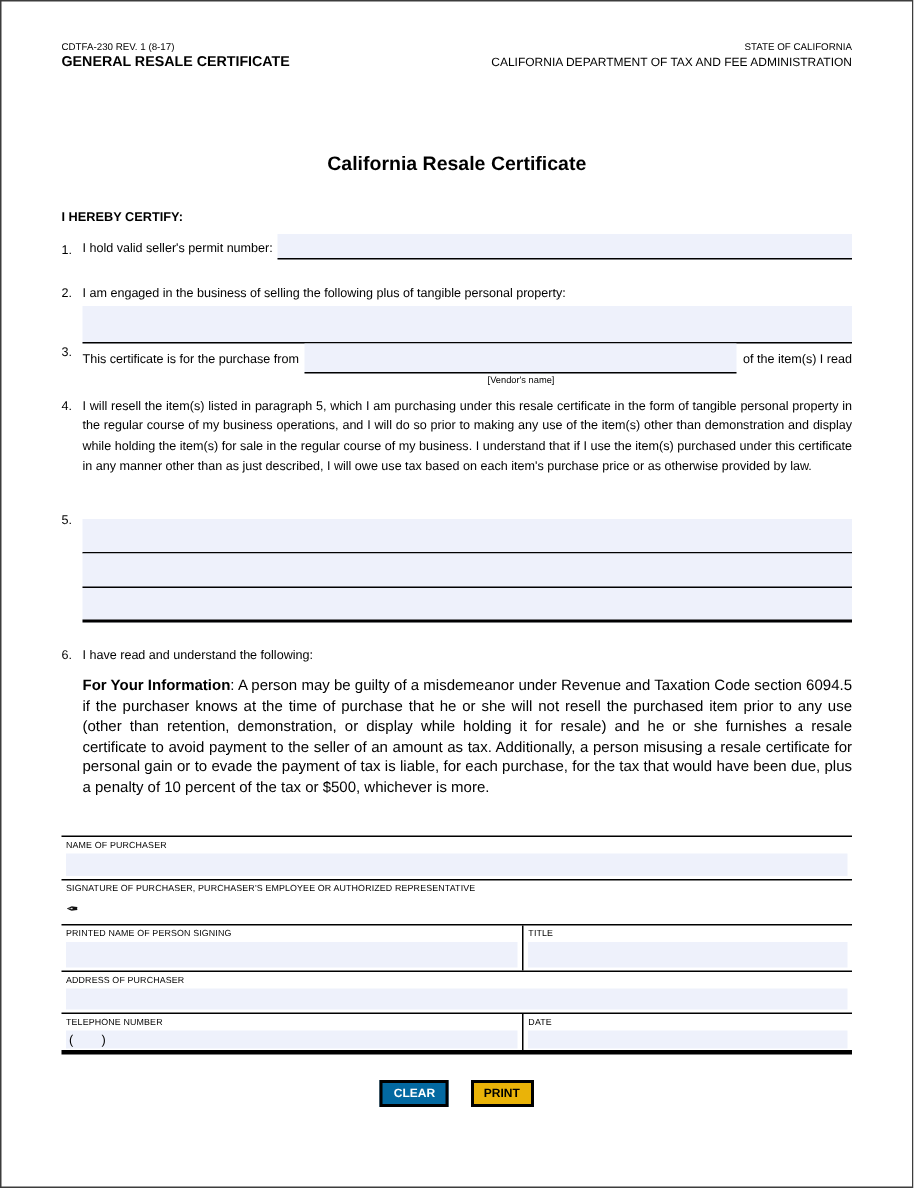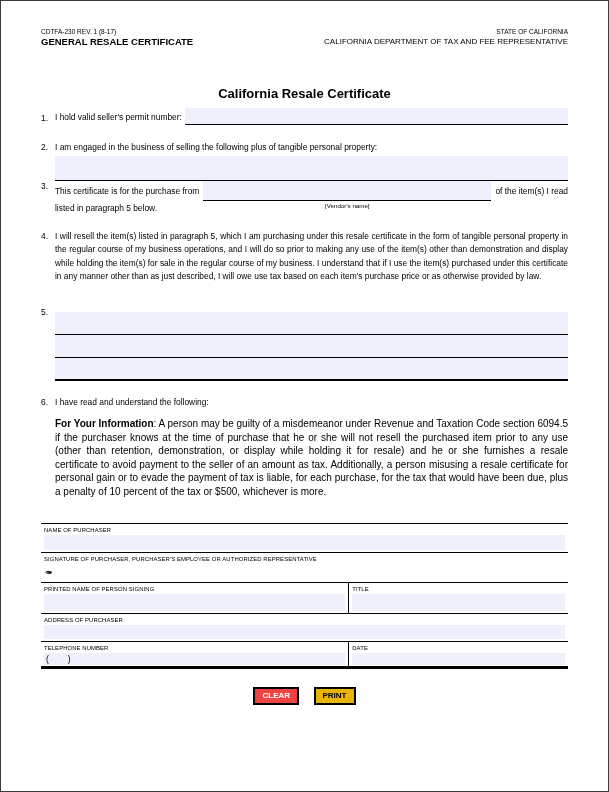--- a/index.html
+++ b/index.html
@@ -17,21 +17,21 @@
 
   
   .header { display: flex; justify-content: space-between; align-items: flex-start; }
   .hdr-form-number { font-size: 6.5px; line-height: 9px; }
   .hdr-form-name { font-size: 9.5px; font-weight: bold; line-height: 11px; text-align: right; }
   .hdr-right { text-align: right; }
   .hdr-state { font-size: 6.5px; line-height: 9px; }
   .hdr-dept { font-size: 8px; line-height: 11px; }
 
   
-  .title { text-align: center; font-size: 13px; font-weight: bold; margin-top: 39px; }
+  .title { text-align: center; font-size: 13px; font-weight: bold; margin-top: 54px; }
   .certify { font-size: 8.5px; font-weight: bold; margin-top: 23px; }
 
   
   .item { font-size: 8.4px; line-height: 13.5px; display: flex; }
   .num { width: 14px; flex: none; }
   .body { flex: 1; }
   .field { background: #eef1fb; border-bottom: 1px solid #000; }
 
   
   .item1 { margin-top: 7px; align-items: flex-end; }
@@ -85,40 +85,41 @@
   .r4 .cell-input { height: 14px; margin-bottom: 2px; }
   .r5 .cell-input { height: 12px; margin-bottom: 1px; font-size: 8.5px; line-height: 12px; white-space: pre; padding-left: 2px; }
 
   
   .btn-row { margin-top: 15px; text-align: center; }
   .btn {
     display: inline-block; font-family: "Liberation Sans", sans-serif;
     font-size: 8px; font-weight: bold; padding: 2px 7px 3px 7px;
     border: 2px solid #000; margin: 0 5px; cursor: pointer;
   }
-  .btn-clear { background: #ef4444; color: #ffffff; }
+  .btn-clear { background: #0369a1; color: #ffffff; }
   .btn-print { background: #eab308; color: #000000; }
 </style>
 </head>
 <body>
 
 <div class="page">
 
   <div class="header">
     <div>
       <div class="hdr-form-number">CDTFA-230 REV. 1 (8-17)</div>
       <div class="hdr-form-name">GENERAL RESALE CERTIFICATE</div>
     </div>
     <div class="hdr-right">
       <div class="hdr-state">STATE OF CALIFORNIA</div>
-      <div class="hdr-dept">CALIFORNIA DEPARTMENT OF TAX AND FEE REPRESENTATIVE</div>
+      <div class="hdr-dept">CALIFORNIA DEPARTMENT OF TAX AND FEE ADMINISTRATION</div>
     </div>
   </div>
 
   <div class="title">California Resale Certificate</div>
+  <div class="certify">I HEREBY CERTIFY:</div>
 
   <div class="item item1">
     <span class="num">1.</span>
     <span class="lbl">I hold valid seller's permit number:</span>
     <div class="field field-permit"></div>
   </div>
 
   <div class="item item2">
     <span class="num">2.</span>
     <div class="body">
@@ -131,21 +132,20 @@
     <span class="num">3.</span>
     <div class="item3-body">
       <div class="item3-line1">
         <span>This certificate is for the purchase from</span>
         <div class="v-wrap">
           <div class="v-field"></div>
           <div class="v-caption">[Vendor's name]</div>
         </div>
         <span>of the item(s) I read</span>
       </div>
-      <div class="item3-line2">listed in paragraph 5 below.</div>
     </div>
   </div>
 
   <div class="item item4">
     <span class="num">4.</span>
     <div class="body">I will resell the item(s) listed in paragraph 5, which I am purchasing under this resale certificate in the form of tangible personal property in the regular course of my business operations, and I will do so prior to making any use of the item(s) other than demonstration and display while holding the item(s) for sale in the regular course of my business.  I understand that if I use the item(s) purchased under this certificate in any manner other than as just described, I will owe use tax based on each item's purchase price or as otherwise provided by law.</div>
   </div>
 
   <div class="item item5">
     <span class="num">5.</span>

